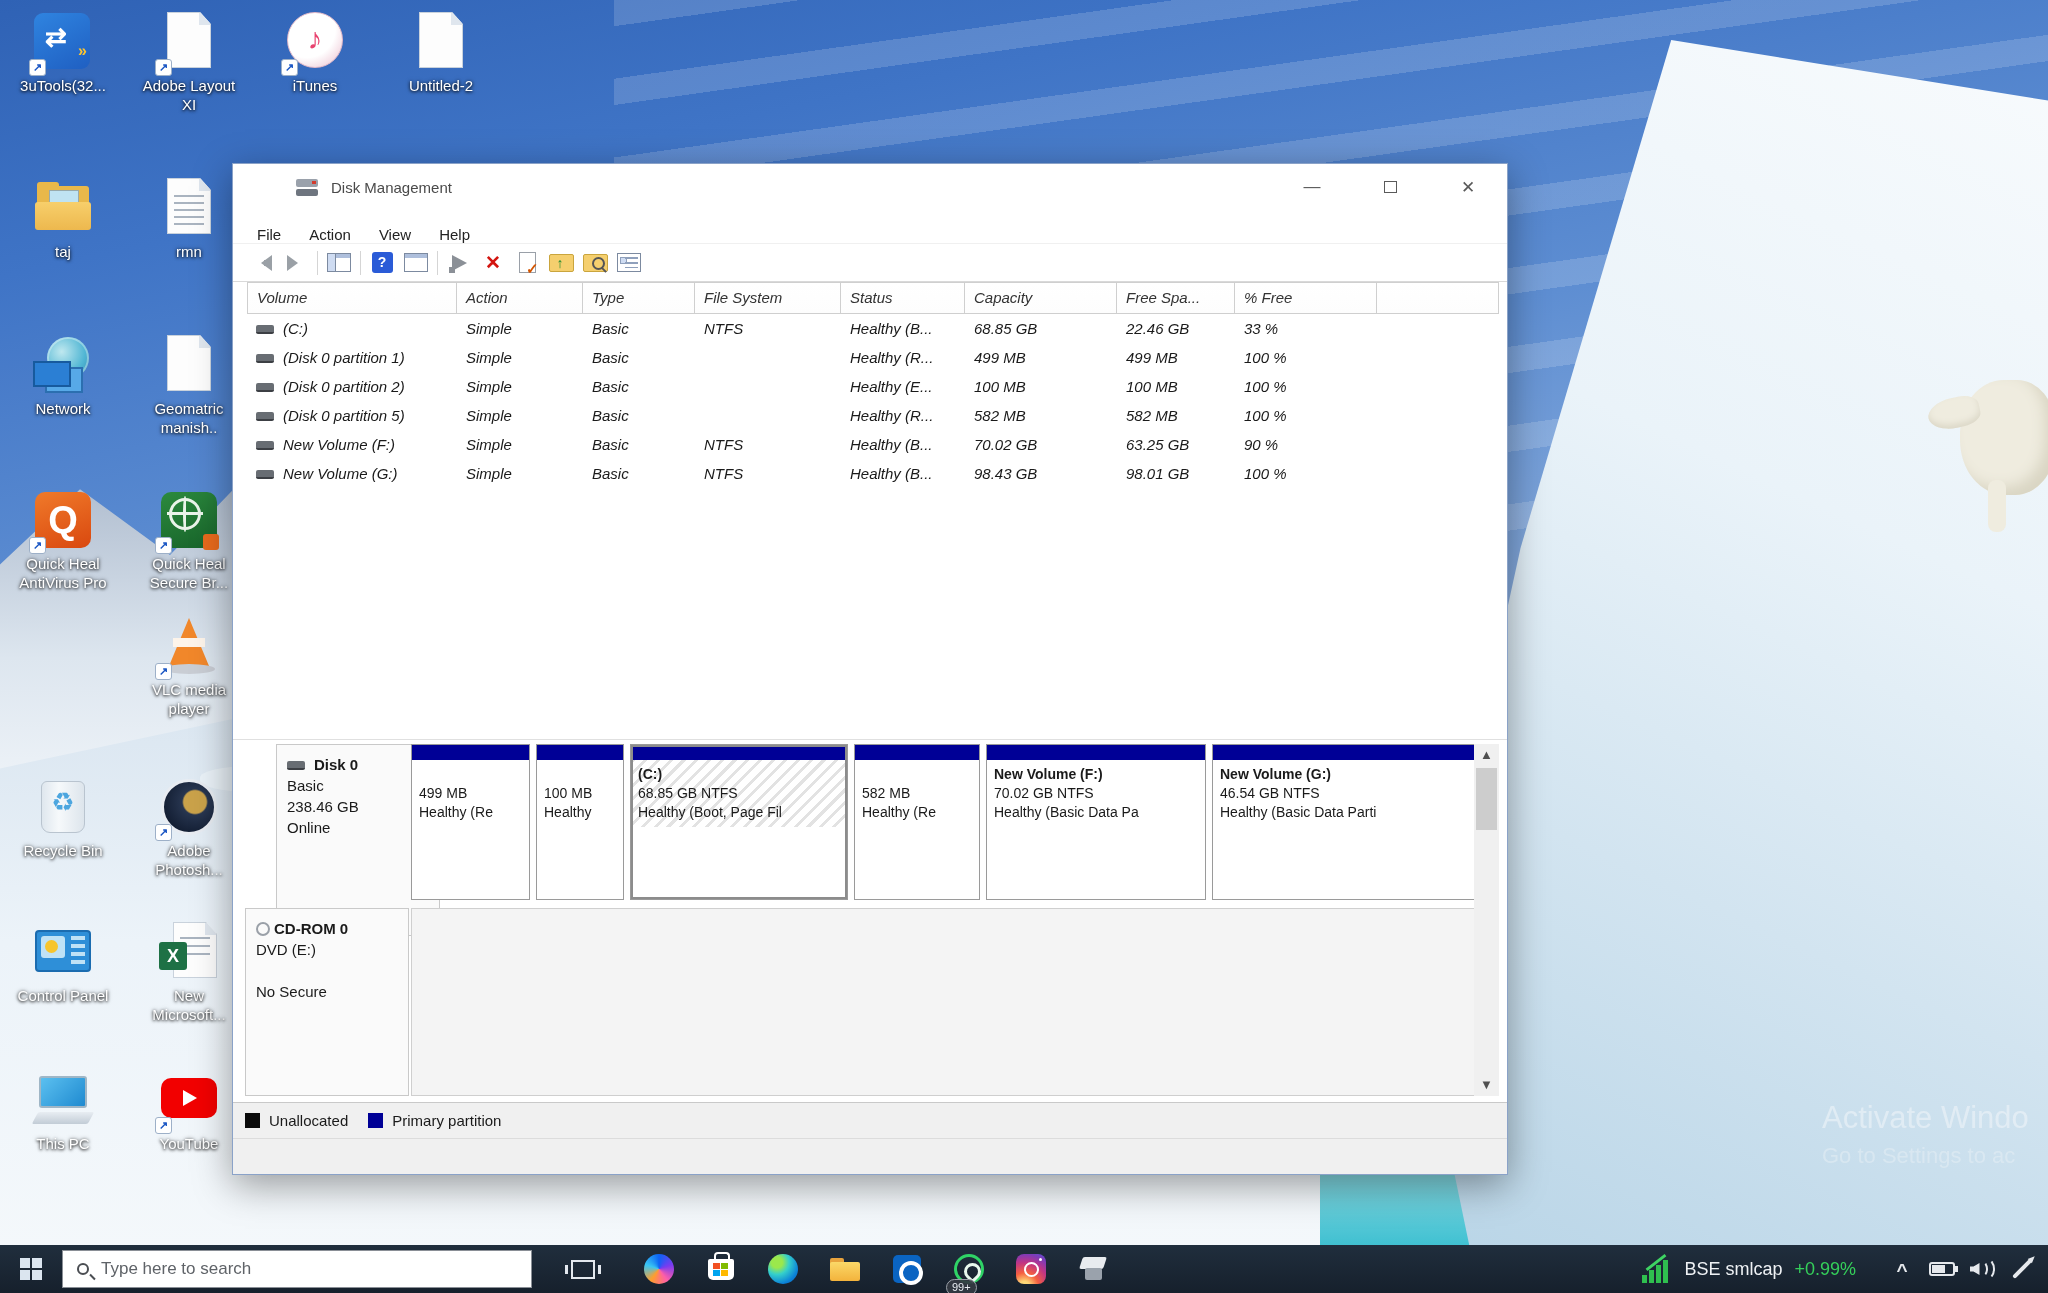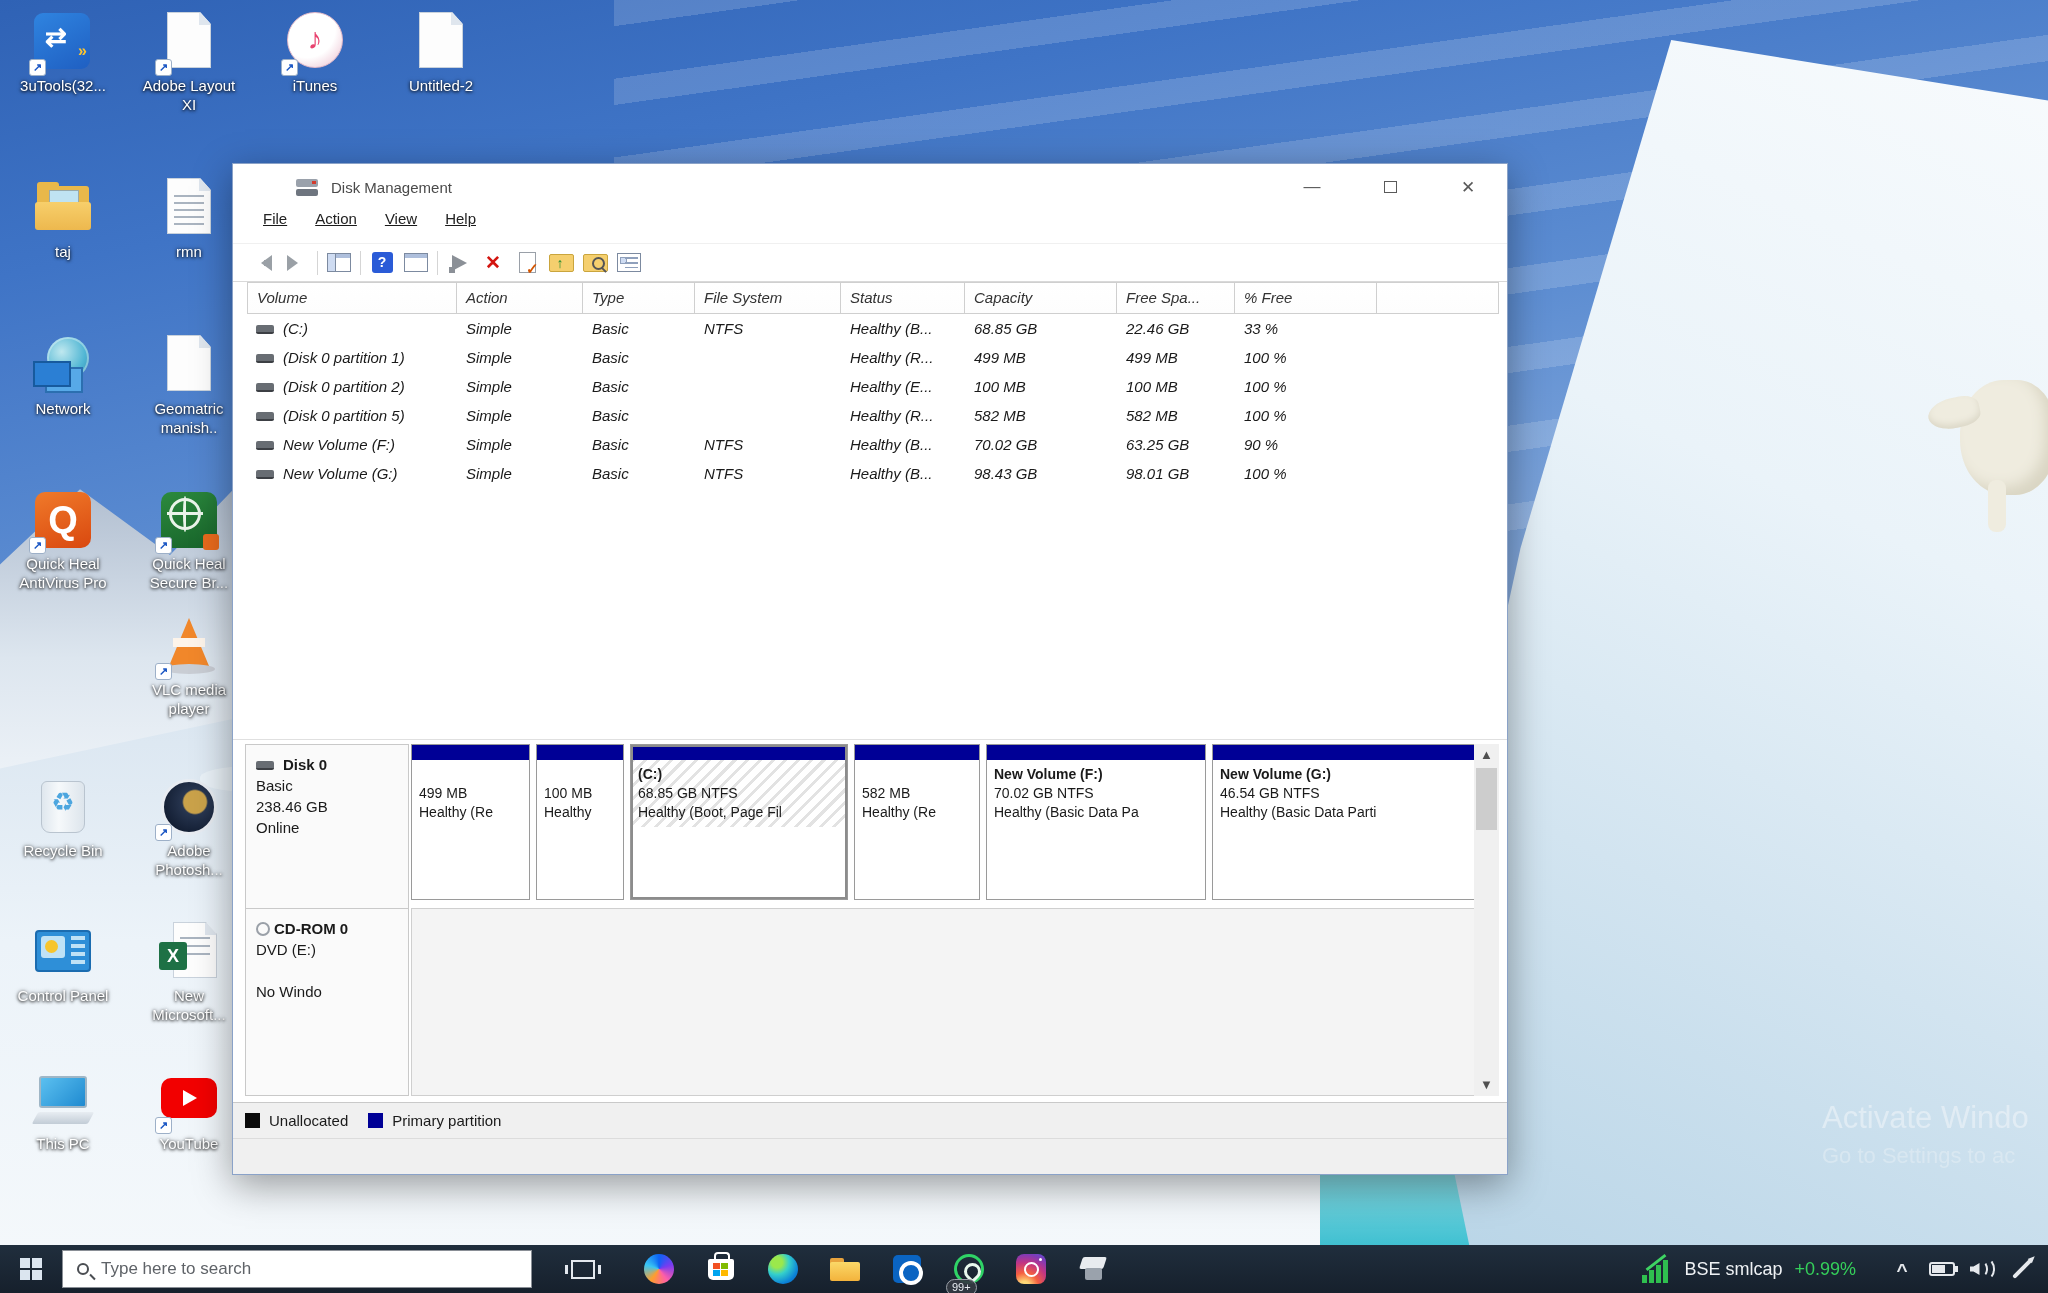--- a/index.html
+++ b/index.html
@@ -107,21 +107,21 @@
   #titlebar { position:absolute; left:0; top:0; right:0; height:46px; background:#fff; display:flex; align-items:center;margin-left:48px; }
   .appicon { width:22px; height:17px; margin-left:15px; position:relative; }
   .appicon .d1 { position:absolute; left:0; top:0; width:22px; height:8px; background:#9aa1ab; border-radius:2px; }
   .appicon .d2 { position:absolute; left:0; bottom:0; width:22px; height:7px; background:#6e757f; border-radius:2px; }
   .appicon .led { position:absolute; right:2px; top:2px; width:4px; height:3px; background:#d23b2e; }
   #title-text { margin-left:13px; color:#4a4a4a; font-size:15px; }
   #caption-btns { margin-left:auto; display:flex; height:100%; }
   .cbtn { width:78px; height:100%; display:flex; align-items:center; justify-content:center; color:#5a5a5a; font-size:17px; }
   #max-glyph { width:13px; height:12px; border:1px solid #5a5a5a; }
 
-  #menubar { position:absolute; left:0; top:46px; right:0; height:34px; display:flex; align-items:flex-start; padding-left:16px; border-bottom:1px solid #f0f0f0;text-decoration:underline; }
+  #menubar { position:absolute; left:0; top:46px; right:0; height:34px; display:flex; align-items:flex-end; padding-left:10px; border-bottom:1px solid #f0f0f0; }
   .menu-item { padding:0 14px; color:#222; }
 
   #toolbar { position:absolute; left:0; top:80px; right:0; height:38px; display:flex; align-items:center; padding-left:12px; border-bottom:1px solid #d9d9d9; }
   .tbtn { width:34px; height:30px; display:flex; align-items:center; justify-content:center; position:relative; }
   .tsep { width:1px; height:24px; background:#d5d5d5; margin:0 4px; }
   .arrowL { width:0; height:0; border:8px solid transparent; border-right:11px solid #9aa0a6; }
   .arrowL:after { content:""; position:absolute; left:19px; top:12px; width:7px; height:6px; background:#9aa0a6; }
   .arrowR { width:0; height:0; border:8px solid transparent; border-left:11px solid #9aa0a6; }
   .arrowR:before { content:""; position:absolute; left:8px; top:12px; width:7px; height:6px; background:#9aa0a6; }
   .winico { width:24px; height:19px; border:1px solid #7c8aa0; background:#fff; position:relative; }
@@ -149,21 +149,21 @@
     background:linear-gradient(180deg,#ffffff,#fdfdfd); }
   .th:first-child { border-left:1px solid #cfcfcf; }
   .trow { height:29px; }
   .td { line-height:29px; padding-left:9px; white-space:nowrap; overflow:hidden; }
   .drv { display:inline-block; width:18px; height:9px; background:#686d73; border-radius:2px; border-bottom:2px solid #3c3f44;
     margin-right:9px; vertical-align:middle; position:relative; top:-1px; }
 
   
   #graph { position:absolute; left:0; top:575px; right:0; bottom:72px; border-top:1px solid #e0e0e0; }
   .infocell { position:absolute; left:12px; width:164px; background:#fafafa; border:1px solid #c9c9c9; padding:9px 0 0 10px; line-height:21px; }
-  #disk0-info { top:4px; height:192px; }
+  #disk0-info { top:4px; height:192px;margin-left:31px; }
   #cdrom-info { top:168px; height:188px; }
   .binfo { font-weight:bold; }
   .cdico { display:inline-block; width:14px; height:14px; border:2px solid #9aa0a8; border-radius:50%; vertical-align:middle; margin-right:4px; position:relative; top:-1px; }
   #parts { position:absolute; left:178px; top:4px; width:1065px; height:156px; display:flex; gap:6px; }
   .part { border:1px solid #9a9a9a; background:#fff; position:relative; }
   .pstripe { height:15px; background:#000096; }
   .pbody { padding:5px 7px; font-size:14px; line-height:19px; white-space:nowrap; overflow:hidden; }
   .pl1 { font-weight:bold; min-height:19px; }
   .part.selected .pbody { background:repeating-linear-gradient(135deg, rgba(125,125,125,.22) 0 3px, transparent 3px 9px); }
   .part.selected { outline:2px solid #8c8c8c; outline-offset:-3px; }
@@ -612,21 +612,21 @@
             <div>46.54 GB NTFS</div>
             <div>Healthy (Basic Data Parti</div>
           </div>
       </div>
     </div>
 
     <div class="infocell" id="cdrom-info">
       <div class="binfo"><span class="cdico"></span><span>CD-ROM 0</span></div>
       <div>DVD (E:)</div>
       <div style="height:21px"></div>
-      <div>No Windo</div>
+      <div>No Secure</div>
     </div>
     <div id="cdarea"></div>
 
     <div id="vscroll">
       <div class="sarrow" style="top:0">▲</div>
       <div id="sthumb"></div>
       <div class="sarrow" style="bottom:0">▼</div>
     </div>
   </div>
 

